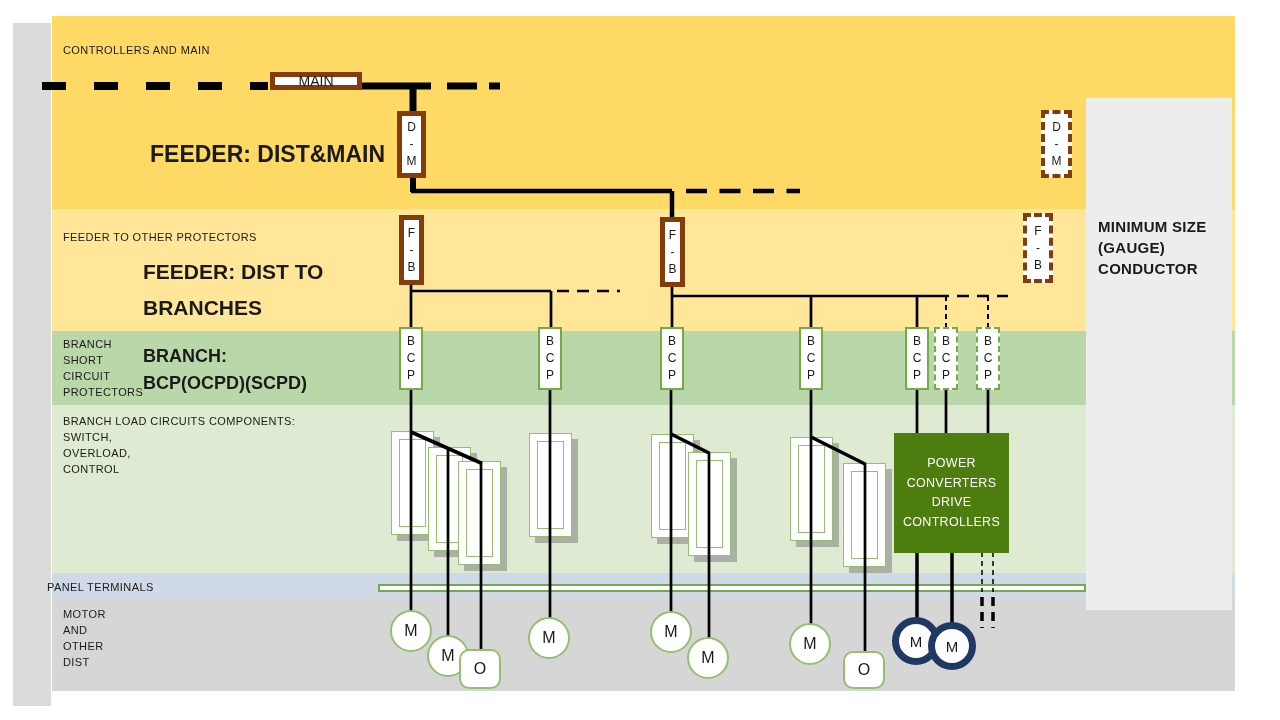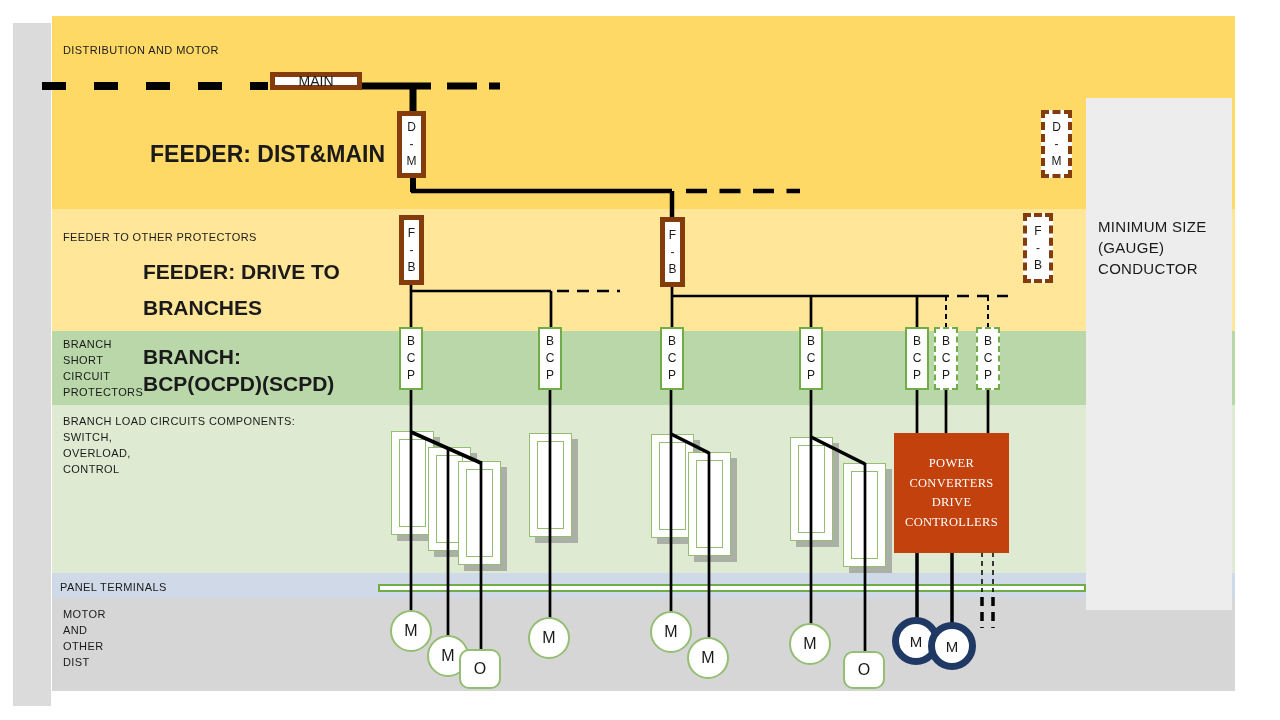--- a/index.html
+++ b/index.html
@@ -36,75 +36,74 @@
     border:1px solid var(--light_green,#94BE72);
     box-shadow:6px 6px 0 rgba(128,128,128,.55);
     padding:7px;
   }
   .sw-in{width:100%;height:100%;border:1px solid var(--light_green,#94BE72);background:#fff;}
   .panel-bar{
     position:absolute;z-index:2;background:#fff;
     border:2px solid var(--green,#70AD47);
   }
   .power{
-    background:#c2410c;color:#fff;font-size:12.5px;line-height:19.5px;
+    background:#4d7c0f;color:#fff;font-size:12.5px;line-height:19.5px;
     letter-spacing:.3px;
-    font-family:Liberation Serif, serif;
   }
   .m-circle{
     border-radius:50%;border:2px solid var(--light_green,#94BE72);
     font-size:16px;
   }
   .m-navy{
     border-radius:50%;border:7px solid var(--navy,#1F3864);
     font-size:15px;font-weight:400;
   }
   .o-box{border-radius:10px;border:2px solid var(--light_green,#94BE72);font-size:16px;}
   .note{
     position:absolute;z-index:4;background:var(--note_gray,#EDEDED);
   }
   .note-text{
-    margin:118px 0 0 12px;font-weight:normal;font-size:15px;line-height:21px;
+    margin:118px 0 0 12px;font-weight:bold;font-size:15px;line-height:21px;
     white-space:pre-line;letter-spacing:.3px;
   }
 </style>
 </head>
 <body>
 
 <div class="canvas">
 
   <div class="strip"></div>
 
   <div class="band" style="top:16px;height:193px;background:var(--gold,#FFD966);"></div>
   <div class="band" style="top:209px;height:122px;background:var(--pale_yellow,#FFE699);"></div>
   <div class="band" style="top:331px;height:74px;background:var(--green_band,#B9D7A8);"></div>
   <div class="band" style="top:405px;height:168px;background:var(--pale_green_band,#DEEBD2);"></div>
   <div class="band" style="top:573px;height:25px;background:var(--panel_blue,#CFD9E7);"></div>
   <div class="band" style="top:598px;height:93px;background:var(--motor_gray,#D6D6D6);"></div>
 
-  <div class="lbl" style="left:63px;top:42px;">DISTRIBUTION AND MOTOR</div>
+  <div class="lbl" style="left:63px;top:42px;">CONTROLLERS AND MAIN</div>
   <div class="lbl" style="left:63px;top:229px;">FEEDER TO OTHER PROTECTORS</div>
   <div class="lbl" style="left:63px;top:336px;">BRANCH
 SHORT
 CIRCUIT
 PROTECTORS</div>
   <div class="lbl" style="left:63px;top:413px;">BRANCH LOAD CIRCUITS COMPONENTS:
 SWITCH,
 OVERLOAD,
 CONTROL</div>
-  <div class="lbl" style="left:60px;top:579px;text-align:right;">PANEL TERMINALS</div>
+  <div class="lbl" style="left:47px;top:579px;text-align:right;">PANEL TERMINALS</div>
   <div class="lbl" style="left:63px;top:606px;">MOTOR
 AND
 OTHER
 DIST</div>
 
   <div class="headline" style="left:150px;top:141px;font-size:23px;">FEEDER: DIST&amp;MAIN</div>
-  <div class="headline" style="left:143px;top:254px;font-size:21px;line-height:36px;">FEEDER: DRIVE TO
+  <div class="headline" style="left:143px;top:254px;font-size:21px;line-height:36px;">FEEDER: DIST TO
 BRANCHES</div>
-  <div class="headline" style="left:143px;top:343px;font-size:21px;line-height:27px;">BRANCH:
+  <div class="headline" style="left:143px;top:343px;font-size:18px;line-height:27px;">BRANCH:
 BCP(OCPD)(SCPD)</div>
 
   <div class="switch" style="left:391px;top:431px;">
       <div class="sw-in"></div>
     </div>
   <div class="switch" style="left:428px;top:447px;">
       <div class="sw-in"></div>
     </div>
   <div class="switch" style="left:458px;top:461px;">
       <div class="sw-in"></div>

